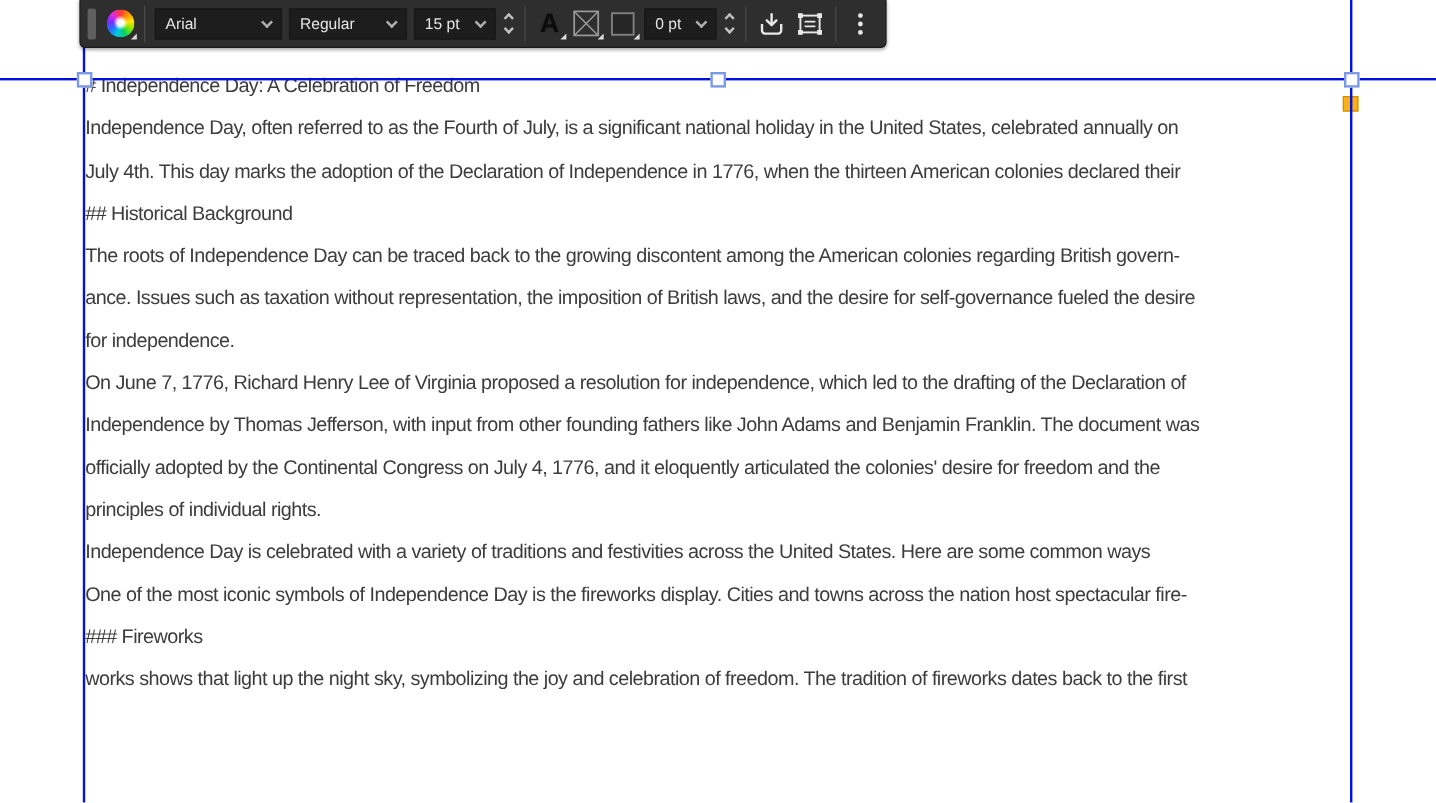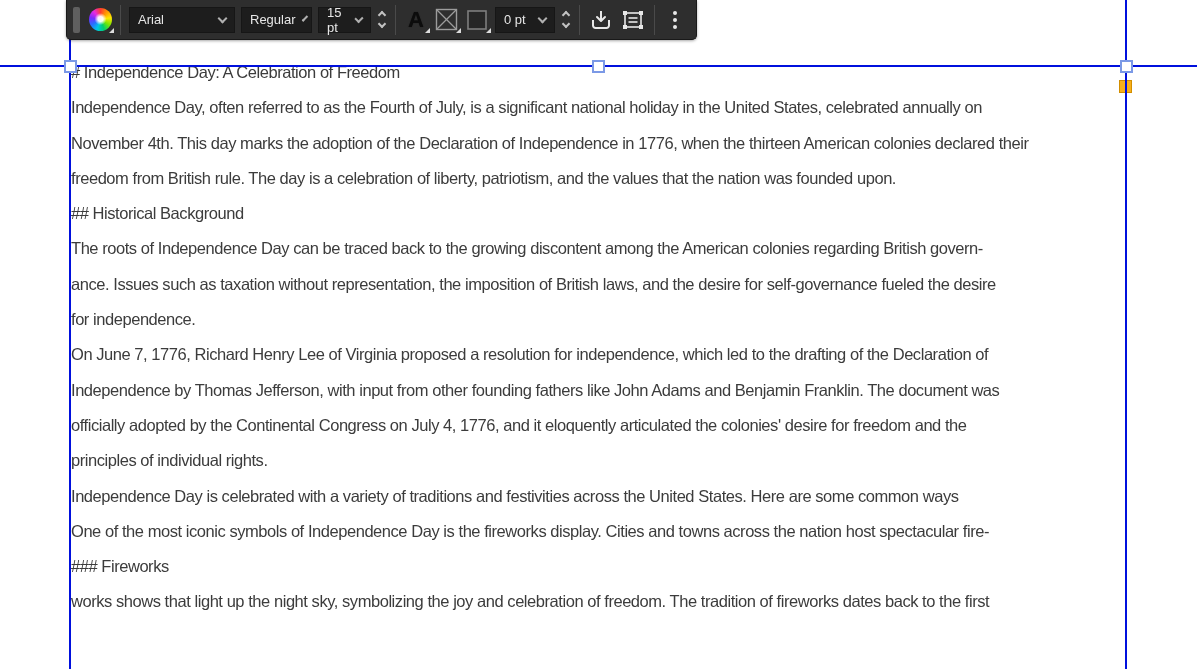--- a/index.html
+++ b/index.html
@@ -40,42 +40,41 @@
   .color-wheel { width:23px; height:23px; border-radius:50%;
       background:
         radial-gradient(circle at 50% 48%, rgba(255,255,255,0.95) 0 2.5px, rgba(255,255,255,0) 6px),
         conic-gradient(#ff3b30,#ff9500,#ffe600,#7ce800,#00d06c,#00c7e6,#2a6bff,#7a2aff,#e62ae0,#ff3b30); }
   .combo { height:26px; background:#1d1d1d; color:#e6e6e6; font-size:13px;
            display:flex; align-items:center; justify-content:space-between;
            padding:0 8px; margin:0 3px; cursor:pointer; border:1px solid #161616; }
   .combo .chev { width:7px; height:7px; border-right:2px solid #b0b0b0;
                  border-bottom:2px solid #b0b0b0; transform:rotate(45deg);
                  margin-left:8px; margin-top:-3px; }
-  .w-font { width:106px; } .w-style { width:71px; } .w-size { width:53px; } .w-stroke { width:60px; }
+  .w-font { width:106px; } .w-style { width:98px; } .w-size { width:68px; } .w-stroke { width:60px; }
   .spinner { display:flex; flex-direction:column; align-items:center; justify-content:center;
              width:16px; height:30px; cursor:pointer; }
   .spinner .sc { width:6px; height:6px; border-right:2px solid #c2c2c2; border-bottom:2px solid #c2c2c2; }
   .spinner .up { transform:rotate(-135deg); margin-bottom:3px; }
   .spinner .dn { transform:rotate(45deg); }
   .glyphA { font-size:22px; font-weight:bold; color:#0c0c0c; line-height:22px;
             text-shadow:0 0 1px rgba(0,0,0,0.6); }
   .kebab { display:flex; flex-direction:column; gap:3px; align-items:center; }
   .kebab i { width:4px; height:4px; border-radius:50%; background:#e8e8e8; }
   svg { display:block; }
 </style>
 </head>
 <body>
 
 <div class="stage">
 
   <div class="doc">
     <div class="line"># Independence Day: A Celebration of Freedom</div>
     <div class="line">Independence Day, often referred to as the Fourth of July, is a significant national holiday in the United States, celebrated annually on</div>
-    <div class="line">November 4th. This day marks the adoption of the Declaration of Independence in 1776, when the thirteen American colonies declared their</div>
-    <div class="line">freedom from British rule. The day is a celebration of liberty, patriotism, and the values that the nation was founded upon.</div>
+    <div class="line">July 4th. This day marks the adoption of the Declaration of Independence in 1776, when the thirteen American colonies declared their</div>
     <div class="line">## Historical Background</div>
     <div class="line">The roots of Independence Day can be traced back to the growing discontent among the American colonies regarding British govern-</div>
     <div class="line">ance. Issues such as taxation without representation, the imposition of British laws, and the desire for self-governance fueled the desire</div>
     <div class="line">for independence.</div>
     <div class="line">On June 7, 1776, Richard Henry Lee of Virginia proposed a resolution for independence, which led to the drafting of the Declaration of</div>
     <div class="line">Independence by Thomas Jefferson, with input from other founding fathers like John Adams and Benjamin Franklin. The document was</div>
     <div class="line">officially adopted by the Continental Congress on July 4, 1776, and it eloquently articulated the colonies' desire for freedom and the</div>
     <div class="line">principles of individual rights.</div>
     <div class="line">Independence Day is celebrated with a variety of traditions and festivities across the United States. Here are some common ways</div>
     <div class="line">One of the most iconic symbols of Independence Day is the fireworks display. Cities and towns across the nation host spectacular fire-</div>

